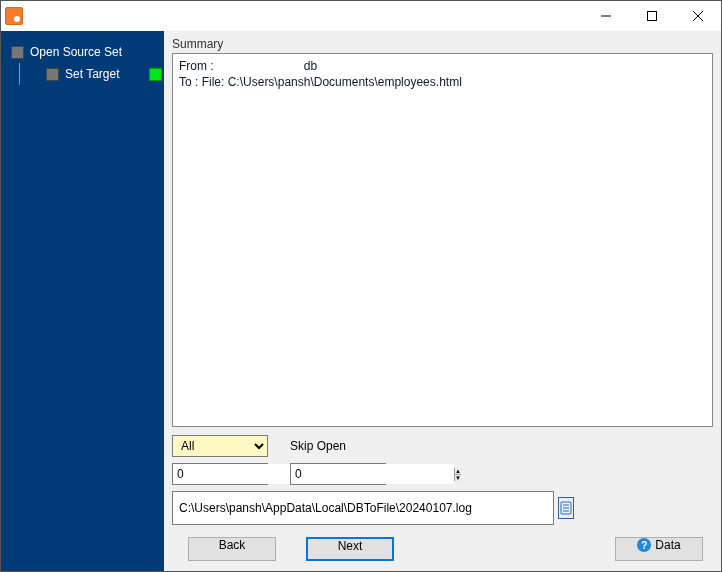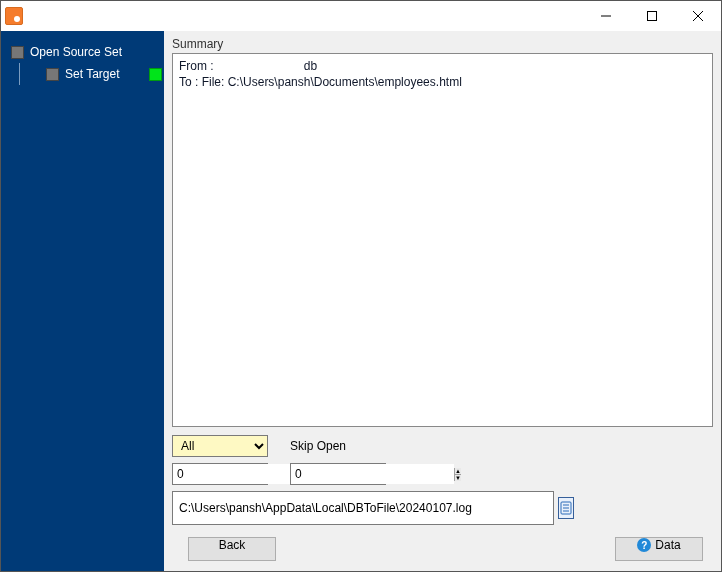--- a/index.html
+++ b/index.html
@@ -335,20 +335,23 @@
             </svg>
           </div>
         </div>
 
       </div>
 
       <div class="button-bar">
         <div class="btn">
           <span>Back</span>
         </div>
+        <div class="btn primary">
+          <span>Next</span>
+        </div>
         <div class="btn-spacer"></div>
         <div class="btn">
           <span class="help-icon">?</span>
           <span>Data</span>
         </div>
       </div>
 
     </div>
 
   </div>

